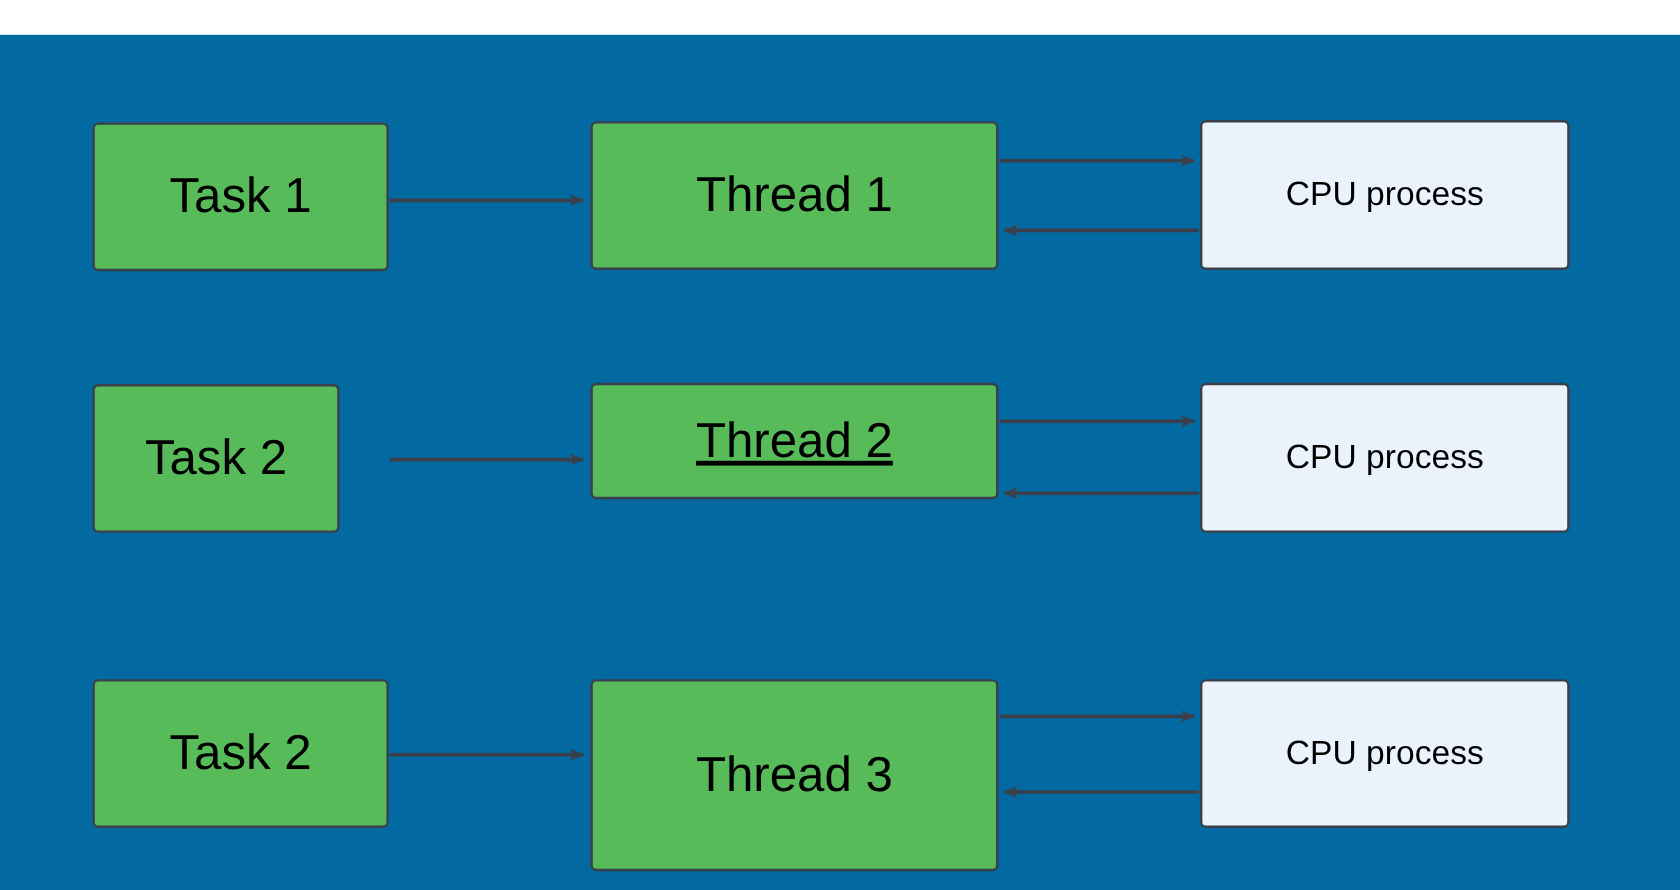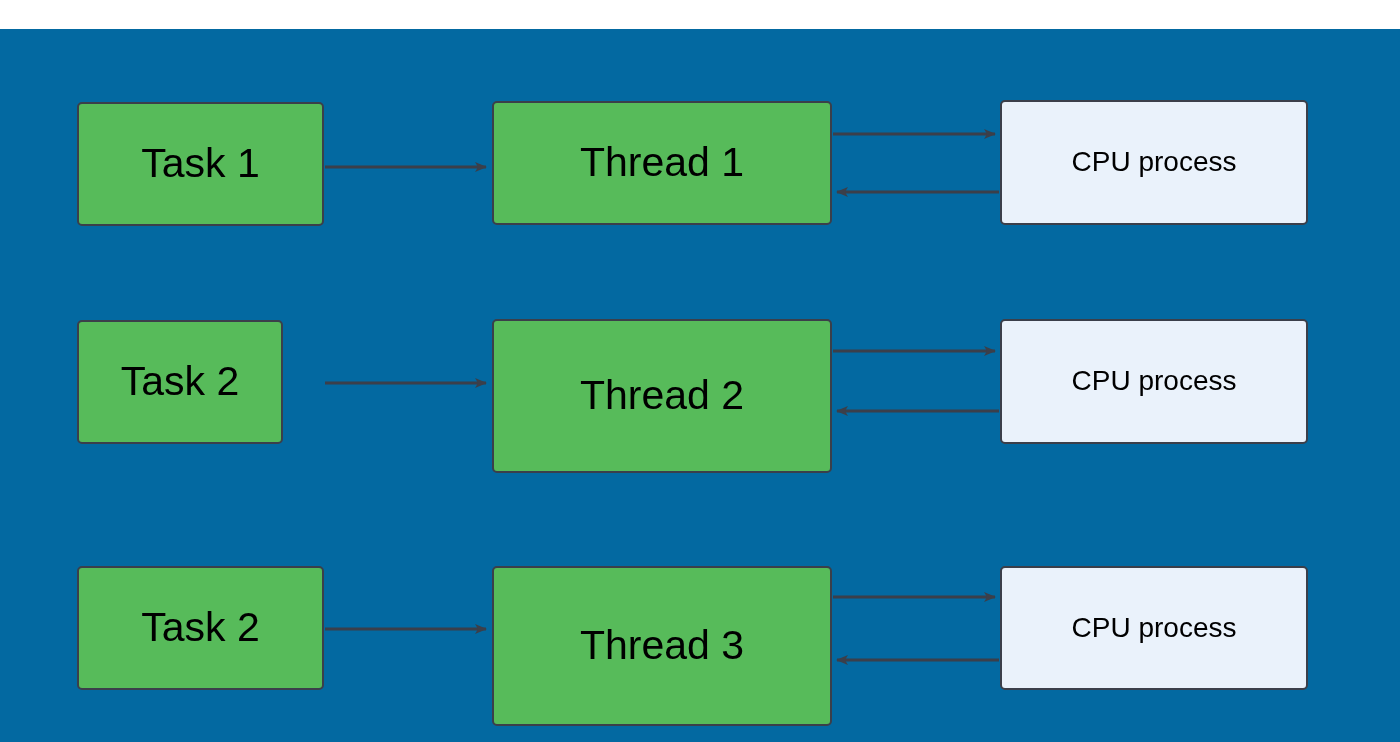--- a/index.html
+++ b/index.html
@@ -84,21 +84,21 @@
   <div class="node thread" style="left:492px; top:72px; width:340px; height:124px;text-align:center;">
     <span>Thread 1</span>
   </div>
   <div class="node cpu" style="left:1000px; top:71px; width:308px; height:125px;">
     <span>CPU process</span>
   </div>
 
   <div class="node task" style="left:77px; top:291px; width:206px; height:124px;">
     <span>Task 2</span>
   </div>
-  <div class="node thread" style="left:492px; top:290px; width:340px; height:154px;">
+  <div class="node thread" style="left:492px; top:290px; width:340px; height:97px;text-decoration:underline;">
     <span>Thread 2</span>
   </div>
   <div class="node cpu" style="left:1000px; top:290px; width:308px; height:125px;">
     <span>CPU process</span>
   </div>
 
   <div class="node task" style="left:77px; top:537px; width:247px; height:124px;">
     <span>Task 2</span>
   </div>
   <div class="node thread" style="left:492px; top:537px; width:340px; height:160px;">

